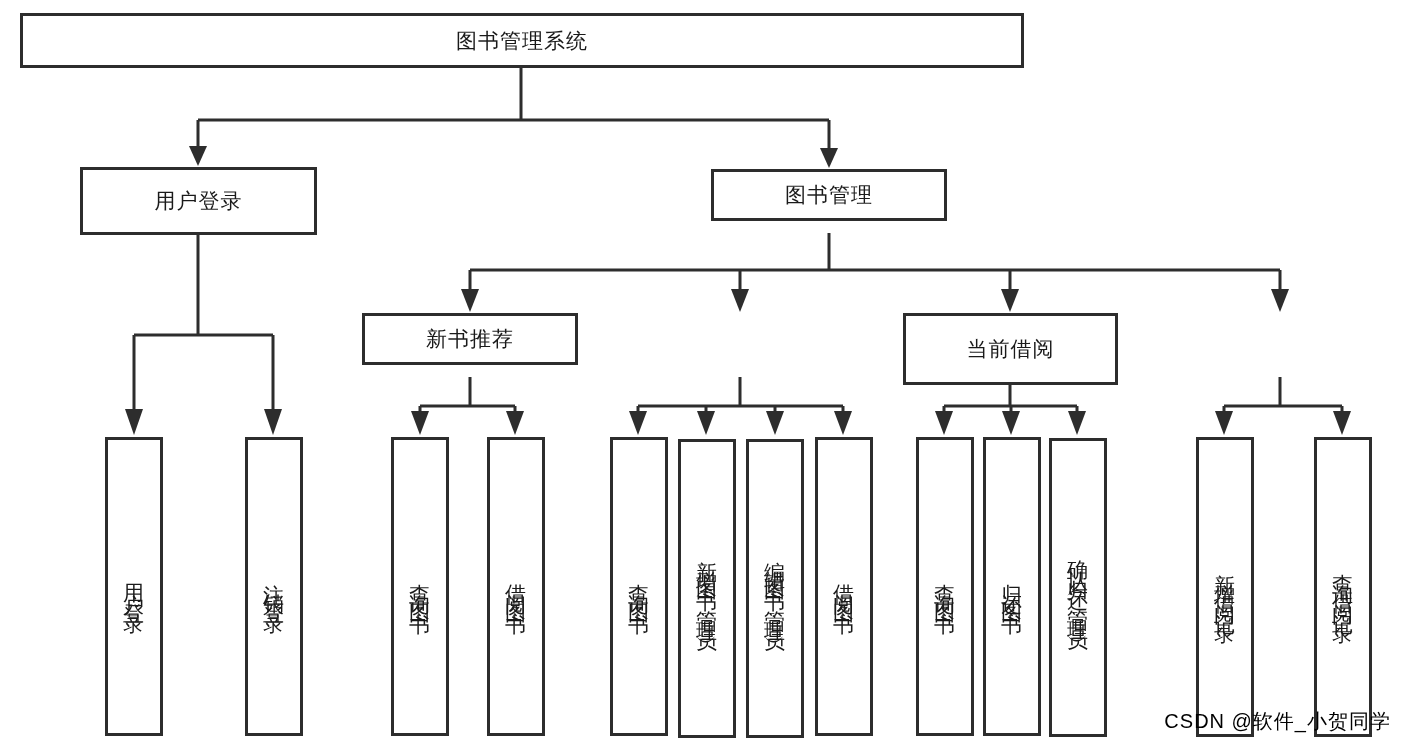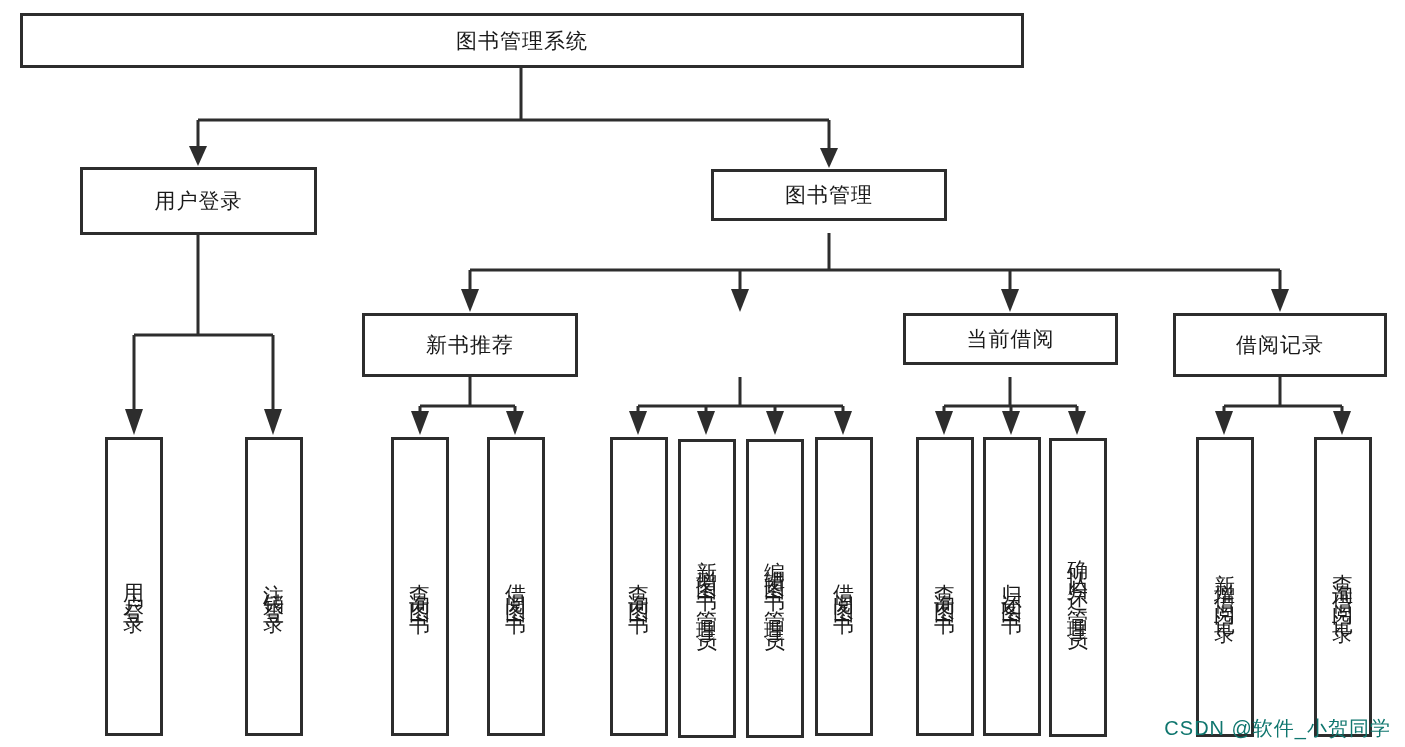--- a/index.html
+++ b/index.html
@@ -55,23 +55,23 @@
     text-orientation: mixed;
     letter-spacing: 10px;
     font-size: 21px;
     color: #1a1a1a;
     line-height: 1;
     white-space: nowrap;
   }
   .watermark {
     position: absolute;
     right: 14px;
-    bottom: 5px;
+    bottom: 12px;
     font-size: 20px;
-    color: #0f766e;
+    color: #000000;
     letter-spacing: 1px;
     z-index: 2;
   }
 </style>
 </head>
 <body>
 
 <div class="canvas">
 
   <svg class="connector-layer" viewBox="0 0 1405 747" xmlns="http://www.w3.org/2000/svg">
@@ -116,23 +116,22 @@
       <polygon points="1215,411 1233,411 1224,435"></polygon>
       <polygon points="1333,411 1351,411 1342,435"></polygon>
     </g>
   </svg>
 
   <div class="node root" style="left:20px; top:13px; width:1004px; height:55px;">图书管理系统</div>
 
   <div class="node" style="left:80px; top:167px; width:237px; height:68px;">用户登录</div>
   <div class="node" style="left:711px; top:169px; width:236px; height:52px;">图书管理</div>
 
-  <div class="node" style="left:362px; top:313px; width:216px; height:64px;">新书推荐</div>
-  <div class="node" style="left:903px; top:313px; width:215px; height:52px;">当前借阅</div>
-  <div class="node" style="left:1173px; top:313px; width:214px; height:64px;">借阅记录</div>
+  <div class="node" style="left:362px; top:313px; width:216px; height:52px;">新书推荐</div>
+  <div class="node" style="left:903px; top:313px; width:215px; height:72px;">当前借阅</div>
 
   <div class="leaf" style="left:105px; top:437px; width:58px; height:299px;">
     <span>用户登录</span>
   </div>
   <div class="leaf" style="left:245px; top:437px; width:58px; height:299px;">
     <span>注销登录</span>
   </div>
 
   <div class="leaf" style="left:391px; top:437px; width:58px; height:299px;">
     <span>查询图书</span>

